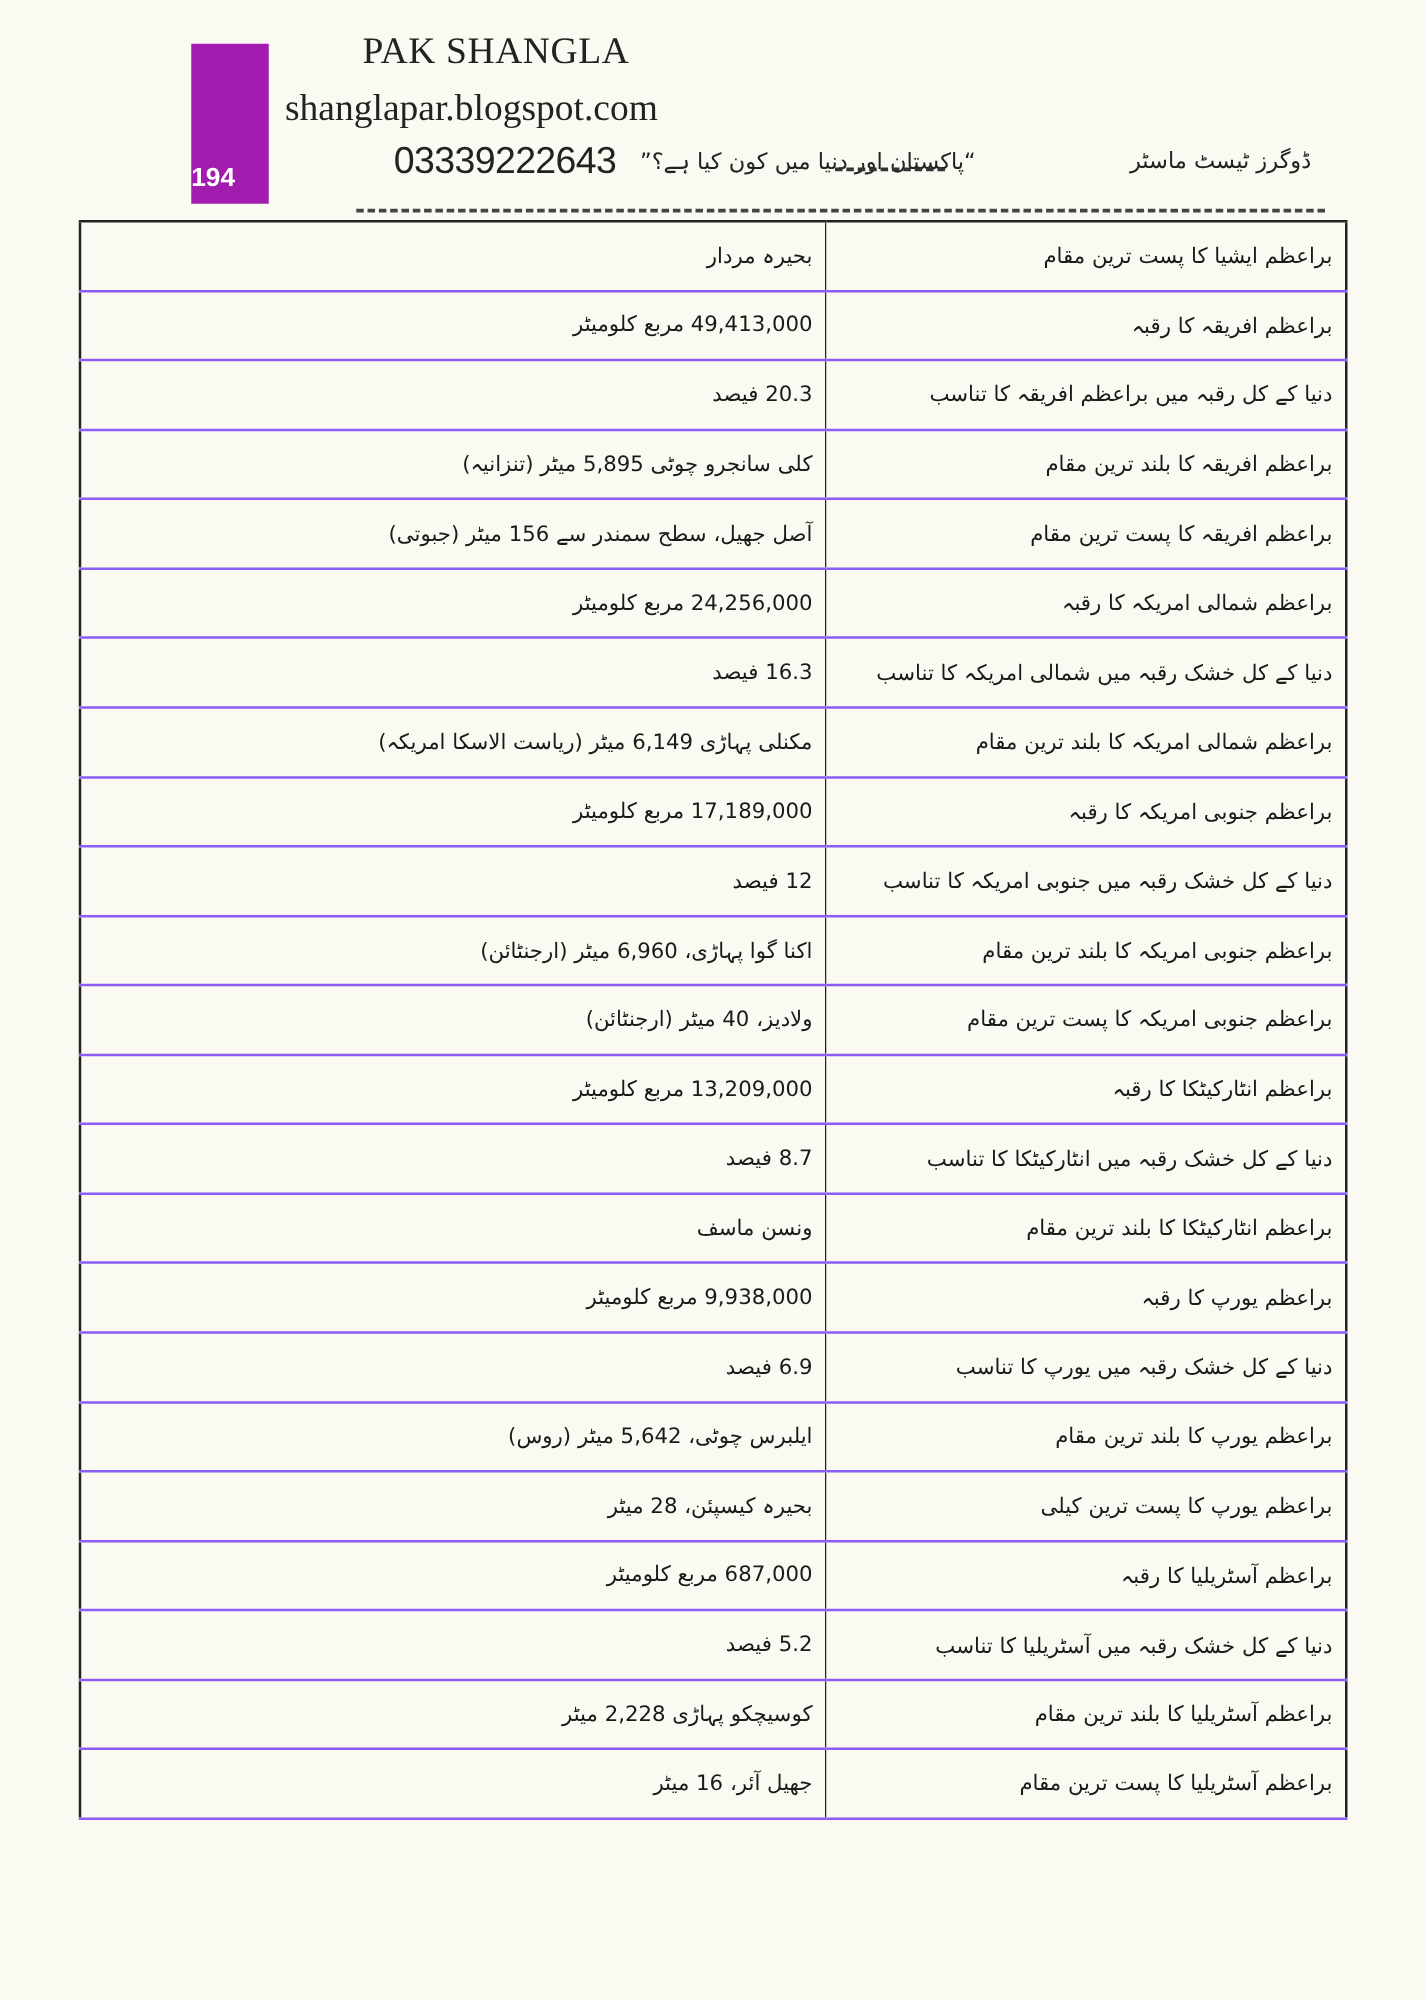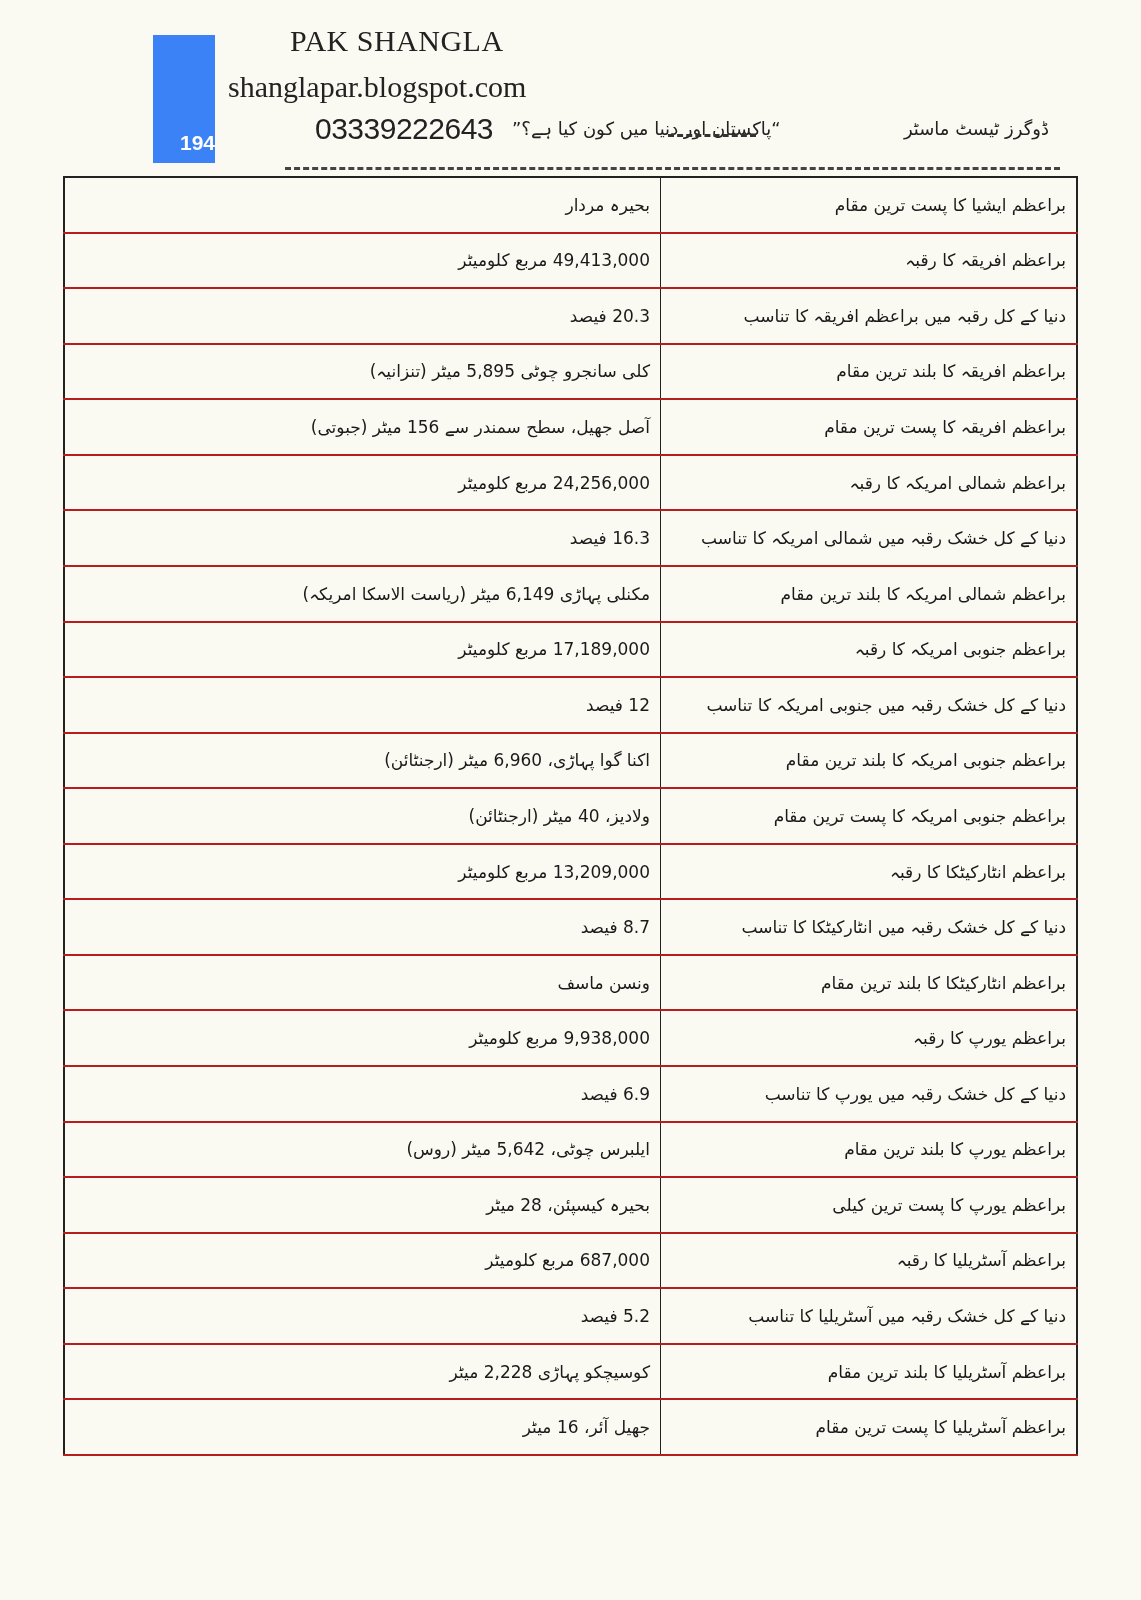--- a/index.html
+++ b/index.html
@@ -7,22 +7,22 @@
     width: 1141px; height: 1600px;
     background: #fbfaf2;
     position: relative;
     overflow: hidden;
     font-family: "DejaVu Sans", sans-serif;
     color: #1a1a1a;
   }
   .page-badge {
     position: absolute; left: 153px; top: 35px;
     width: 62px; height: 128px;
-    background: #3b82f6;
-    display: flex; align-items: flex-end; justify-content: flex-end;
+    background: #a21caf;
+    display: flex; align-items: flex-end; justify-content: flex-start;
   }
   .page-badge span {
     color: #fff; font-family: "Liberation Sans", sans-serif; font-weight: bold;
     font-size: 21px; margin-bottom: 8px;
   }
   .brand {
     position: absolute; left: 290px; top: 24px;
     font-family: "Liberation Serif", serif; font-size: 30px; color: #222;
     letter-spacing: 0.5px;
   }
@@ -52,21 +52,21 @@
     border-top: 3px dashed #444;
   }
   table.facts {
     position: absolute; left: 63px; top: 176px;
     width: 993px; height: 1280px;
     border-collapse: collapse;
     border: 2px solid #222;
     table-layout: fixed;
   }
   table.facts td {
-    border-top: 2px solid #222; border-bottom: 2px solid #b91c1c;
+    border-top: 2px solid #222; border-bottom: 2px solid #8b5cf6;
     height: 47px; padding: 0 10px;
     direction: rtl; font-size: 17px; vertical-align: middle;
     white-space: nowrap; overflow: hidden; margin-left: 28px;
   }
   td.q { width: 395px; text-align: right; border-left: 1.5px solid #222; }
   td.a { width: 575px; text-align: right; }
 </style>
 </head>
 <body>
 

